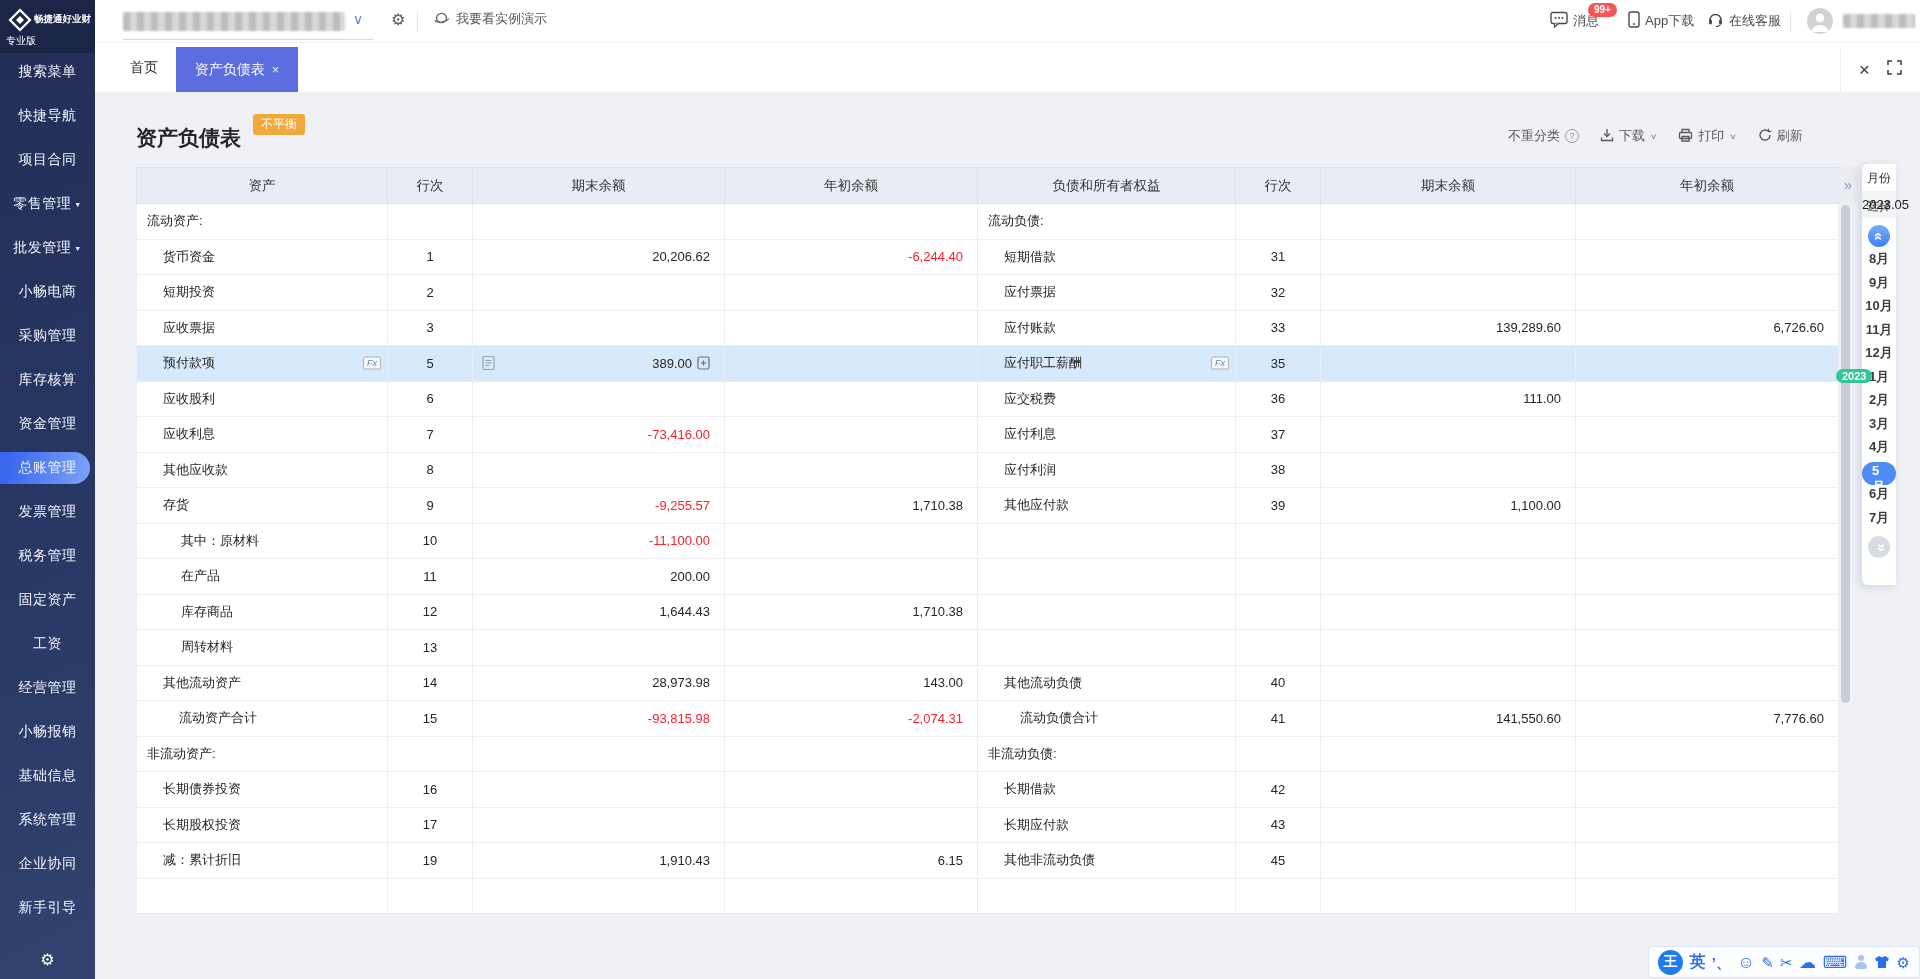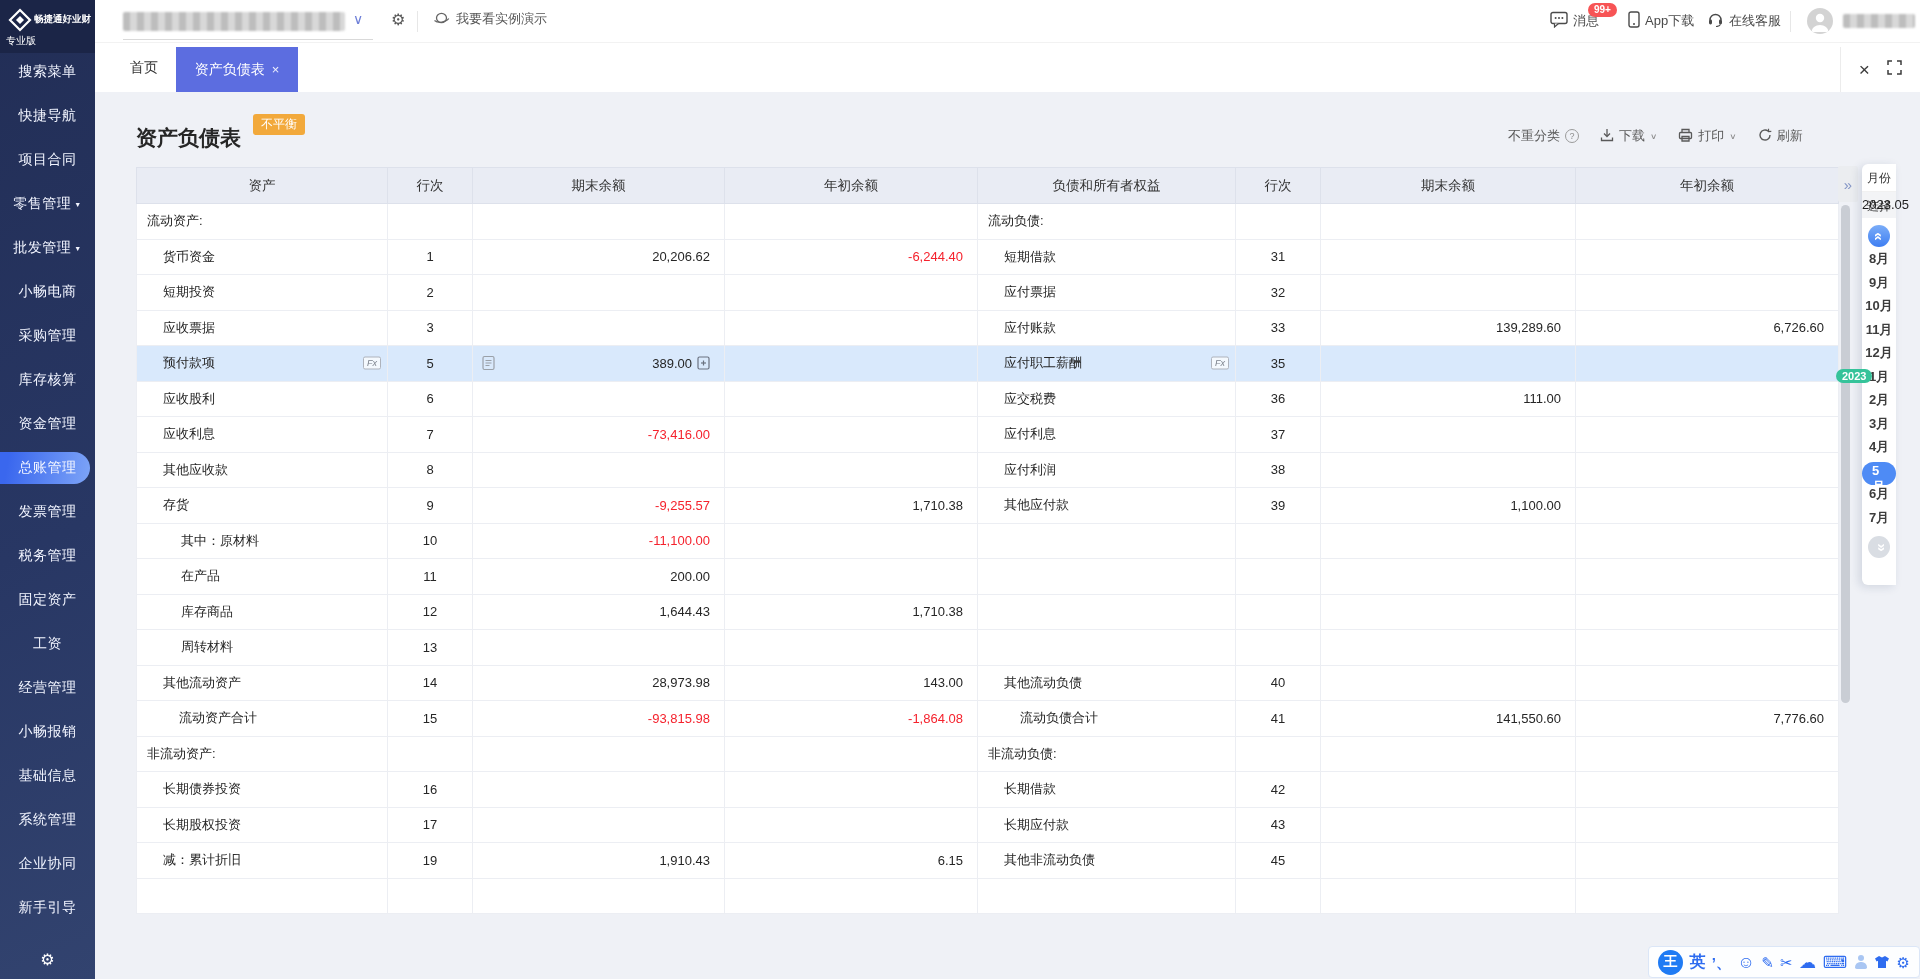--- a/index.html
+++ b/index.html
@@ -474,21 +474,21 @@
             <td class="num"><span>143.00</span></td>
             <td class="namec"><span>其他流动负债</span></td>
             <td class="rowno"><span>40</span></td>
             <td class="num"><span></span></td>
             <td class="num"><span></span></td>
           </tr>
           <tr>
             <td class="namec sum"><span>流动资产合计</span></td>
             <td class="rowno"><span>15</span></td>
             <td class="num red"><span>-93,815.98</span></td>
-            <td class="num red"><span>-1,864.08</span></td>
+            <td class="num red"><span>-2,074.31</span></td>
             <td class="namec sum"><span>流动负债合计</span></td>
             <td class="rowno"><span>41</span></td>
             <td class="num"><span>141,550.60</span></td>
             <td class="num"><span>7,776.60</span></td>
           </tr>
           <tr>
             <td class="namec sec"><span>非流动资产:</span></td>
             <td class="rowno"><span></span></td>
             <td class="num"><span></span></td>
             <td class="num"><span></span></td>

